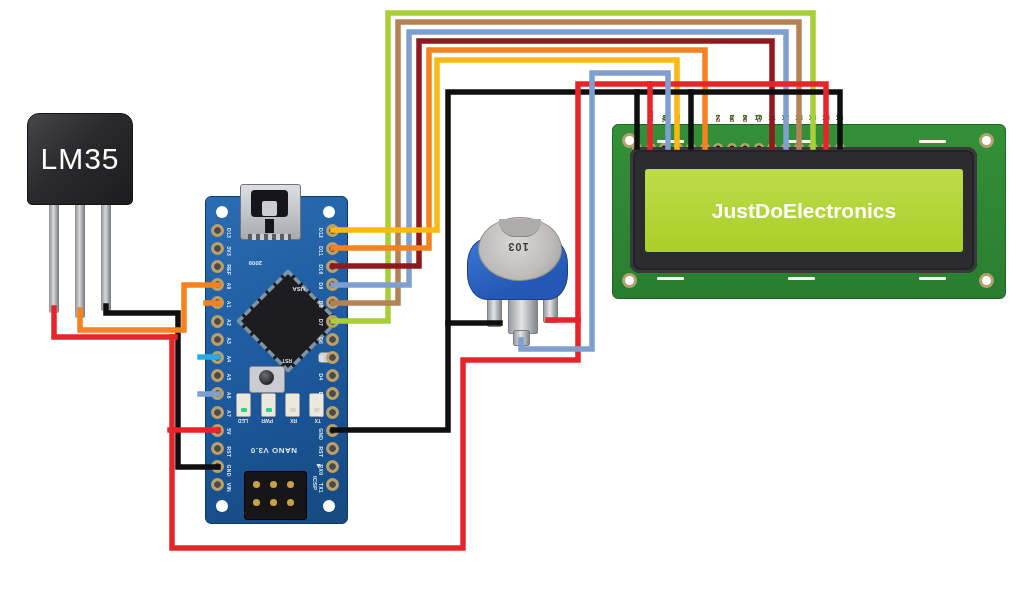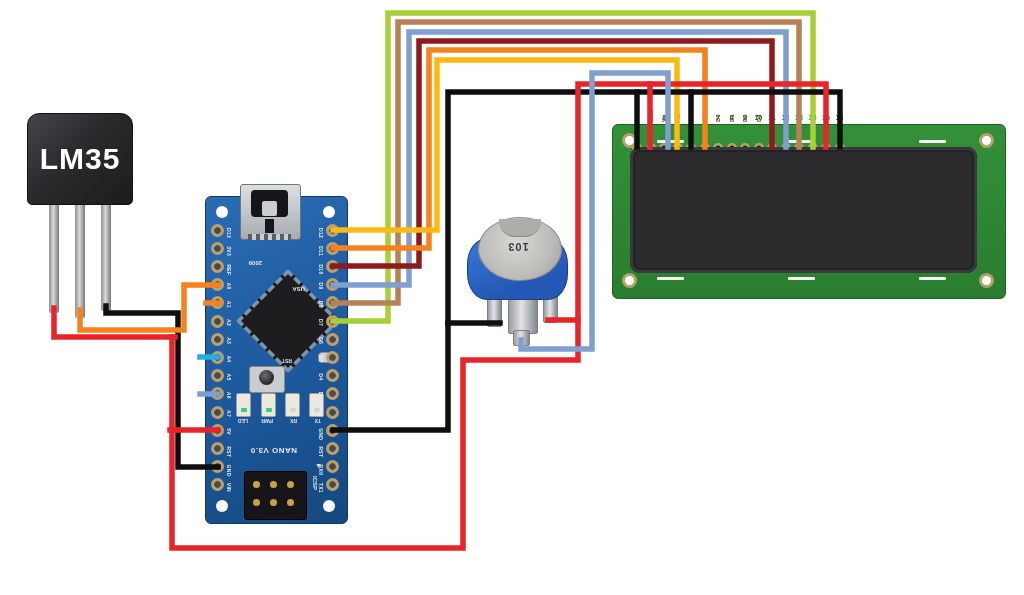--- a/index.html
+++ b/index.html
@@ -6,21 +6,21 @@
   #stage{position:relative;width:1024px;height:595px;background:#ffffff;overflow:hidden;
          font-family:"Liberation Sans", sans-serif;}
   .abs{position:absolute;}
   .nowrap{white-space:nowrap;}
 
   
   .lm35-body{left:27px;top:113px;width:104px;height:90px;
     background:linear-gradient(135deg,#45464a 0%,#2a2a2d 45%,#1c1c1e 100%);
     border-radius:12px 12px 5px 5px;border:1px solid #141414;
     display:flex;align-items:center;justify-content:center;}
-  .lm35-label{color:#fff;font-size:30px;font-weight:bold;letter-spacing:1px;text-align:right;}
+  .lm35-label{color:#fff;font-size:30px;font-weight:normal;letter-spacing:1px;text-align:right;}
   .leg{width:10px;background:linear-gradient(90deg,#8f9092,#d6d7d9 45%,#76777a);
     border-radius:0 0 2px 2px;}
 
   
   .nano-board{left:205px;top:196px;width:141px;height:326px;
     background:linear-gradient(155deg,#2a6cb2 0%,#1c589c 55%,#15497f 100%);
     border:1px solid #0d3a66;border-radius:6px;}
   .hole{border-radius:50%;background:#ffffff;}
   .usb{left:240px;top:184px;width:59px;height:54px;
     background:linear-gradient(180deg,#dcdfe2,#a7abb0);
@@ -283,20 +283,23 @@
       <div class="abs lcd-pad" style="left: 807.5px; top: 143px;"></div>
       <span class="abs lcd-pinlabel nowrap" style="transform: translate(823px, 122px) rotate(-90deg);">A</span>
       <span class="abs lcd-pinnum" style="left: 819px; top: 114px; width: 14px;">15</span>
       <div class="abs lcd-pad" style="left: 821px; top: 143px;"></div>
       <span class="abs lcd-pinlabel nowrap" style="transform: translate(836.5px, 122px) rotate(-90deg);">K</span>
       <span class="abs lcd-pinnum" style="left: 832.5px; top: 114px; width: 14px;">16</span>
       <div class="abs lcd-pad" style="left: 834.5px; top: 143px;"></div>
     </div>
 
   <div class="abs lcd-bezel"></div>
+  <div class="abs lcd-screen">
+    <span class="lcd-text">JustDoElectronics</span>
+  </div>
 
   <svg id="wiring" class="abs" width="1024" height="595" viewBox="0 0 1024 595">
       <polyline points="106,306 106,313 178,313 178,467 218,467" fill="none" stroke="#0F0F0F" stroke-width="5.5" stroke-linejoin="miter" stroke-linecap="square"></polyline>
       <polyline points="80,310 80,330 184,330 184,285 218,285" fill="none" stroke="#F5821F" stroke-width="5.5" stroke-linejoin="miter" stroke-linecap="square"></polyline>
       <polyline points="206,303 219,303" fill="none" stroke="#F5821F" stroke-width="5.5" stroke-linejoin="miter" stroke-linecap="square"></polyline>
       <polyline points="200,357 218,357" fill="none" stroke="#29ABE2" stroke-width="5.5" stroke-linejoin="miter" stroke-linecap="square"></polyline>
       <polyline points="200,394 218,394" fill="none" stroke="#7F9FD1" stroke-width="5.5" stroke-linejoin="miter" stroke-linecap="square"></polyline>
       <polyline points="333,321 388,321 388,13 813,13 813,147" fill="none" stroke="#A8CE38" stroke-width="5.5" stroke-linejoin="miter" stroke-linecap="square"></polyline>
       <polyline points="333,303 398,303 398,22 799,22 799,147" fill="none" stroke="#B58156" stroke-width="5.5" stroke-linejoin="miter" stroke-linecap="square"></polyline>
       <polyline points="333,285 409,285 409,32 786,32 786,147" fill="none" stroke="#7F9FD1" stroke-width="5.5" stroke-linejoin="miter" stroke-linecap="square"></polyline>

